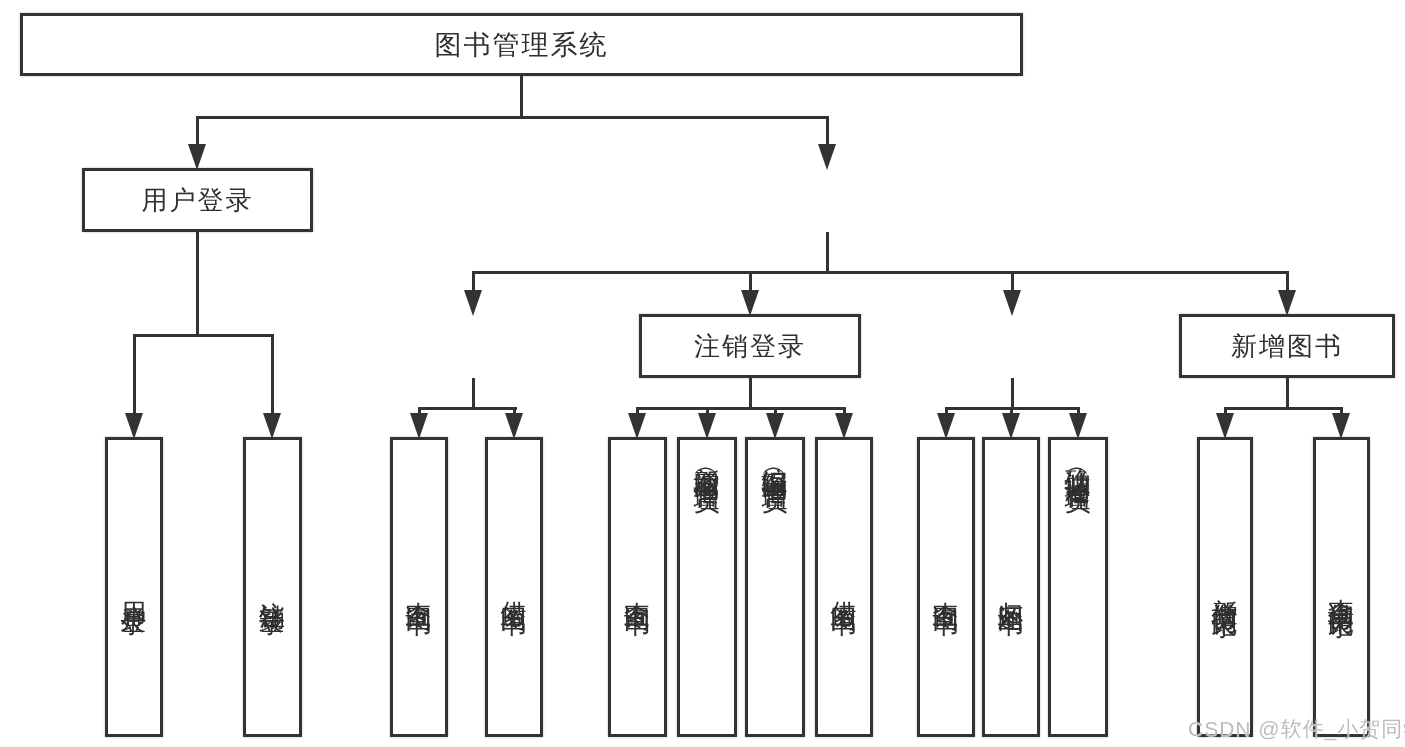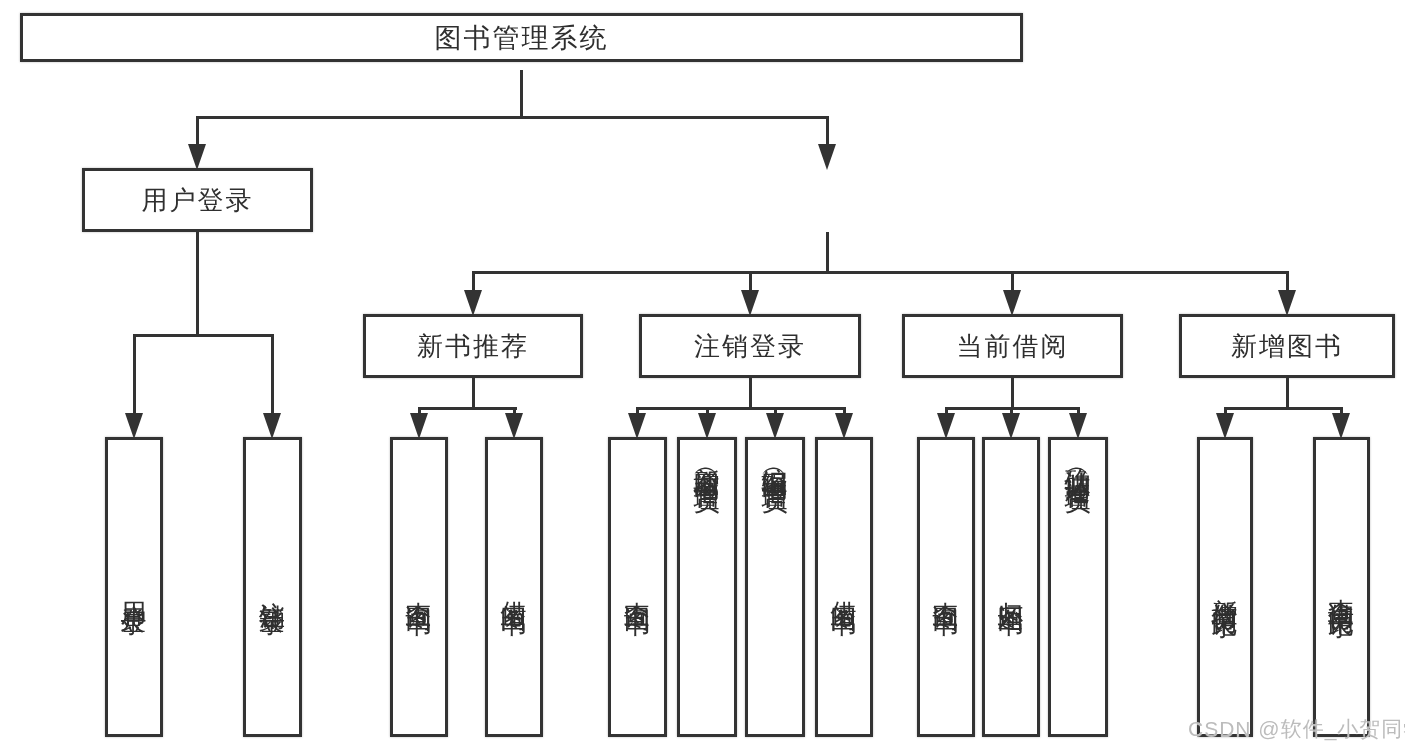--- a/index.html
+++ b/index.html
@@ -110,30 +110,28 @@
 
   <div>
     <div class="vline" style="left:1286px;top:378px;height:31px;"></div>
     <div class="hline" style="left:1224px;top:407px;width:118px;"></div>
     <div class="vline" style="left:1224px;top:407px;height:10px;"></div>
     <div class="arrow" style="left:1216px;top:413px;"></div>
     <div class="vline" style="left:1340px;top:407px;height:10px;"></div>
     <div class="arrow" style="left:1332px;top:413px;"></div>
   </div>
 
-  <div class="node root" style="left:20px;top:13px;width:1003px;height:49px;">图书管理系统</div>
+  <div class="node root" style="left:20px;top:13px;width:1003px;height:63px;">图书管理系统</div>
 
   <div class="node" style="left:82px;top:168px;width:231px;height:64px;">用户登录</div>
 
 
-  <div class="node" style="left:363px;top:314px;width:220px;height:64px;">新书推荐</div>
 
   <div class="node" style="left:639px;top:314px;width:222px;height:64px;">注销登录</div>
 
-  <div class="node" style="left:902px;top:314px;width:221px;height:64px;">当前借阅</div>
 
   <div class="node" style="left:1179px;top:314px;width:216px;height:64px;">新增图书</div>
 
   <div class="leaf" style="left:105px;top:437px;width:58px;height:300px;">
     <span>用户登录</span>
   </div>
 
   <div class="leaf" style="left:243px;top:437px;width:59px;height:300px;">
     <span>注销登录</span>
   </div>

